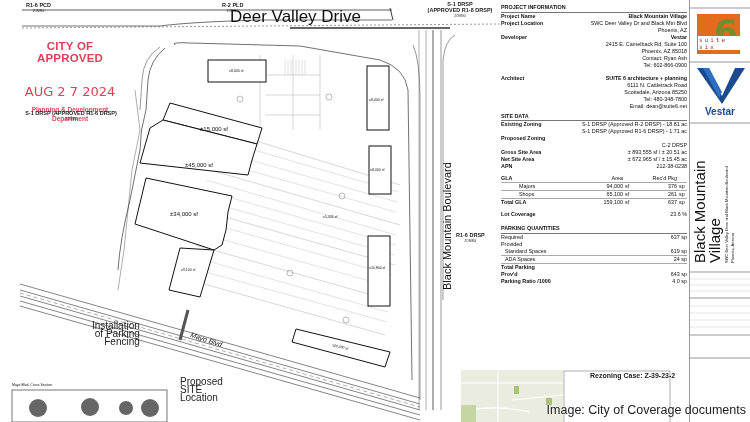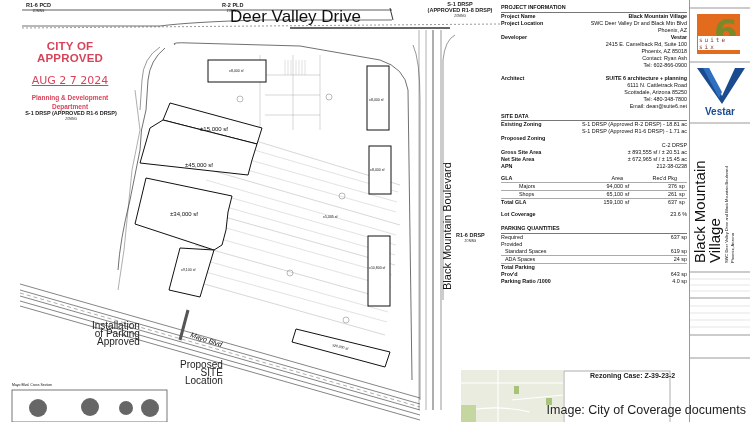--- a/index.html
+++ b/index.html
@@ -2,21 +2,21 @@
 <html><head>
 <meta charset="utf-8">
 <style>
   html,body{margin:0;padding:0;background:#fff;}
   body{width:750px;height:422px;position:relative;overflow:hidden;font-family:"Liberation Sans",sans-serif;color:#111;}
   .sheet{position:absolute;left:0;top:0;width:750px;height:422px;background:#fff;}
   svg.plan{position:absolute;left:0;top:0;}
   .abs{position:absolute;}
   .stamp{position:absolute;left:20px;top:40px;width:100px;text-align:center;color:#d9435a;}
   .stamp .t1{font-size:11.5px;font-weight:bold;letter-spacing:0.2px;}
-  .stamp .t2{font-size:11px;margin-top:10px;font-family:"DejaVu Sans",sans-serif;text-decoration:underline;}
+  .stamp .t2{font-size:13px;margin-top:20px;font-family:"DejaVu Sans",sans-serif;}
   .stamp .t3{font-size:6.5px;font-weight:bold;margin-top:6px;line-height:9px;}
   .zone{font-size:5.5px;font-weight:bold;color:#222;text-align:center;line-height:6px;}
   .zone small{display:block;font-size:3px;font-weight:normal;}
   .road-label{font-size:17px;color:#111;}
   .info{position:absolute;left:501px;top:2px;width:186px;font-size:5.4px;line-height:7px;color:#111;}
   .sec{font-weight:bold;border-bottom:0.8px solid #777;margin-top:2px;padding-bottom:0.5px;}
   .row{display:flex;justify-content:space-between;}
   .row .k{font-weight:bold;}
   .rv{text-align:right;}
   .gla{display:grid;grid-template-columns:70px 52px 10px 44px 10px;}
@@ -195,23 +195,23 @@
   <div class="abs" style="left:229px;top:69px;font-size:3.5px;">±8,400 sf</div>
   <div class="abs" style="left:369px;top:98px;font-size:3.5px;">±8,400 sf</div>
   <div class="abs" style="left:370px;top:168px;font-size:3.5px;">±8,400 sf</div>
   <div class="abs" style="left:369px;top:266px;font-size:3.5px;">±10,800 sf</div>
   <div class="abs" style="left:332px;top:345px;font-size:3.5px;transform:rotate(14deg);">±20,000 sf</div>
   <div class="abs" style="left:323px;top:215px;font-size:3.5px;">±5,445 sf</div>
 
   <div class="abs callout" style="left:92px;top:322px;text-align:right;">
     <div>Installation</div>
     <div>of Parking</div>
-    <div>Approved</div>
-  </div>
-  <div class="abs callout" style="left:180px;top:361px;text-align:right;">
+    <div>Fencing</div>
+  </div>
+  <div class="abs callout" style="left:180px;top:378px;">
     <div>Proposed</div>
     <div>SITE</div>
     <div>Location</div>
   </div>
   <div class="abs" style="left:12px;top:383px;font-size:3.5px;">Mayo Blvd. Cross Section</div>
 
   <div class="info">
     <div class="sec">PROJECT INFORMATION</div>
     <div class="row">
         <span class="k">Project Name</span>

